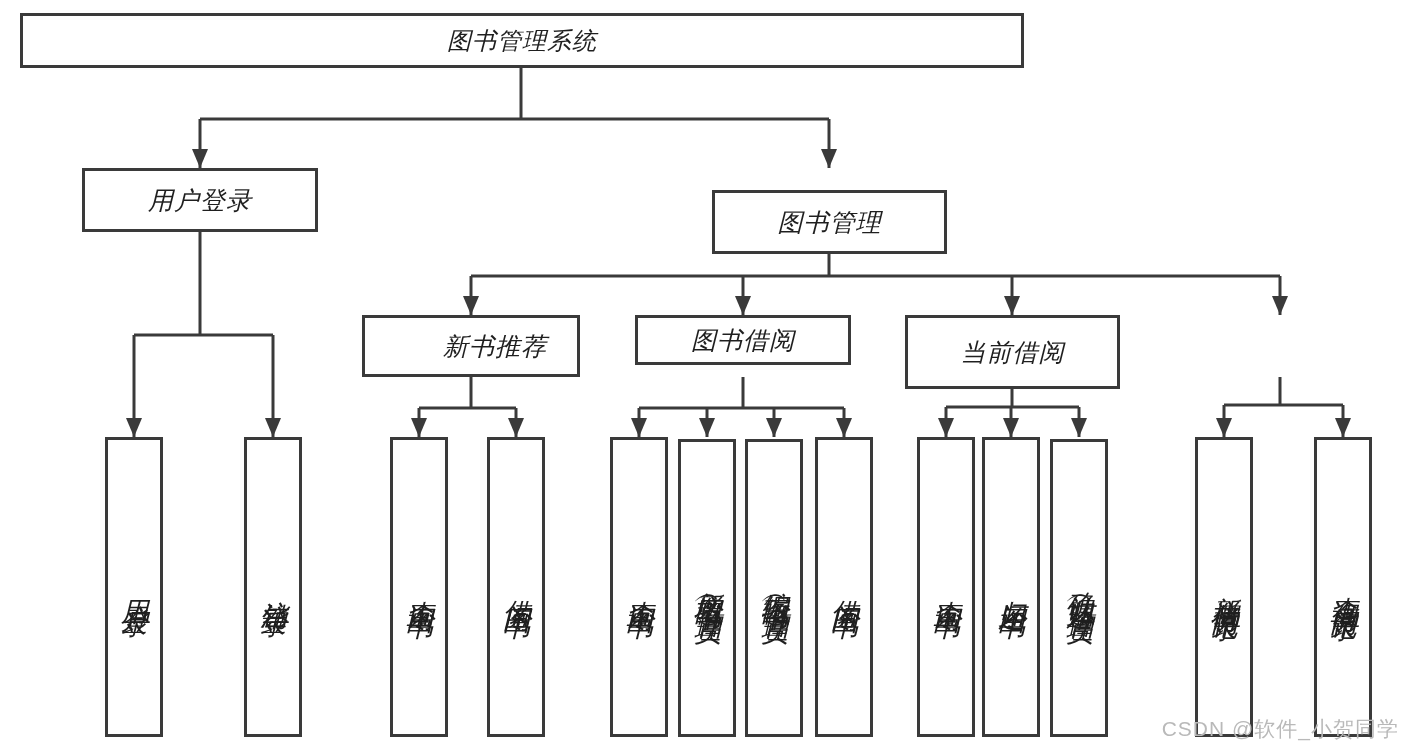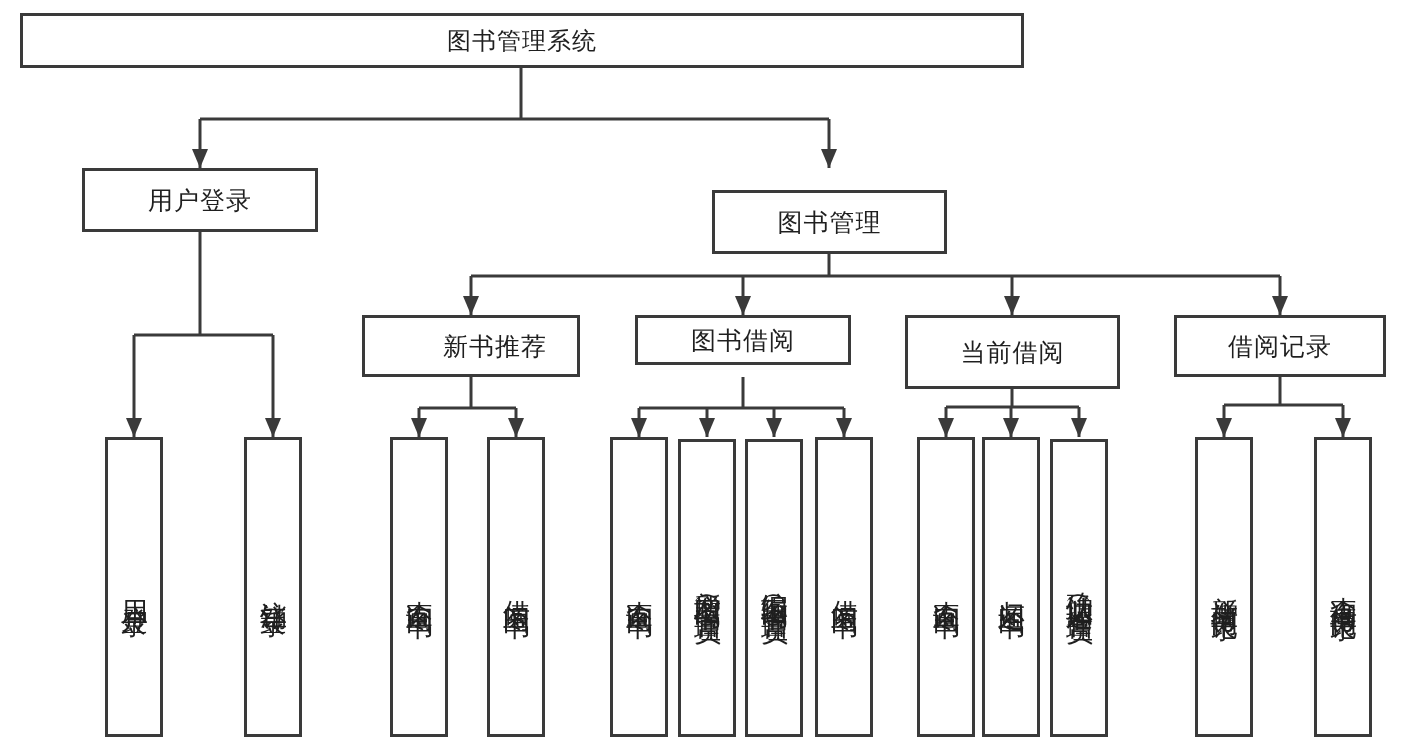--- a/index.html
+++ b/index.html
@@ -26,20 +26,21 @@
   svg.connectors .arrowhead{fill:var(--line);stroke:none;}
   .node{
     position:absolute;
     box-sizing:border-box;
     border:3px solid var(--line);
     background:var(--bg);
     display:flex;
     align-items:center;
     justify-content:center;
     z-index:1;
+    font-style:italic;
   }
   .hbox{font-size:25px;letter-spacing:1px;}
   .root-box{font-size:24px;}
   .vbox{
     writing-mode:vertical-rl;
     text-orientation:mixed;
     font-size:27px;
     letter-spacing:4px;
     line-height:1;
     padding:4px 0;
@@ -102,33 +103,33 @@
   </svg>
 
   <div class="node hbox root-box" style="left:20px;top:13px;width:1004px;height:55px;">图书管理系统</div>
 
   <div class="node hbox" style="left:82px;top:168px;width:236px;height:64px;">用户登录</div>
   <div class="node hbox" style="left:712px;top:168px;width:235px;height:64px;margin-top:22px;">图书管理</div>
 
   <div class="node hbox" style="left:362px;top:315px;width:218px;height:62px;padding-left:48px;">新书推荐</div>
   <div class="node hbox" style="left:635px;top:315px;width:216px;height:50px;">图书借阅</div>
   <div class="node hbox" style="left:905px;top:315px;width:215px;height:74px;">当前借阅</div>
-  <div class="node hbox" style="left:1174px;top:315px;width:212px;height:62px;">借阅记录</div>
 
   <div class="node vbox" style="left:105px;top:437px;width:58px;height:300px;">用户登录</div>
   <div class="node vbox" style="left:244px;top:437px;width:58px;height:300px;">注销登录</div>
 
   <div class="node vbox" style="left:390px;top:437px;width:58px;height:300px;">查询图书</div>
   <div class="node vbox" style="left:487px;top:437px;width:58px;height:300px;">借阅图书</div>
 
   <div class="node vbox" style="left:610px;top:437px;width:58px;height:300px;">查询图书</div>
   <div class="node vbox" style="left:678px;top:439px;width:58px;height:298px;">新增图书（管理员）</div>
   <div class="node vbox" style="left:745px;top:439px;width:58px;height:298px;">编辑图书（管理员）</div>
   <div class="node vbox" style="left:815px;top:437px;width:58px;height:300px;">借阅图书</div>
 
   <div class="node vbox" style="left:917px;top:437px;width:58px;height:300px;">查询图书</div>
   <div class="node vbox" style="left:982px;top:437px;width:58px;height:300px;">归还图书</div>
   <div class="node vbox" style="left:1050px;top:439px;width:58px;height:298px;">确认归还（管理员）</div>
 
   <div class="node vbox" style="left:1195px;top:437px;width:58px;height:300px;">新增借阅记录</div>
   <div class="node vbox" style="left:1314px;top:437px;width:58px;height:300px;">查询借阅记录</div>
 
+  <div class="watermark">CSDN @软件_小贺同学</div>
 </div>
 
 </body></html>

